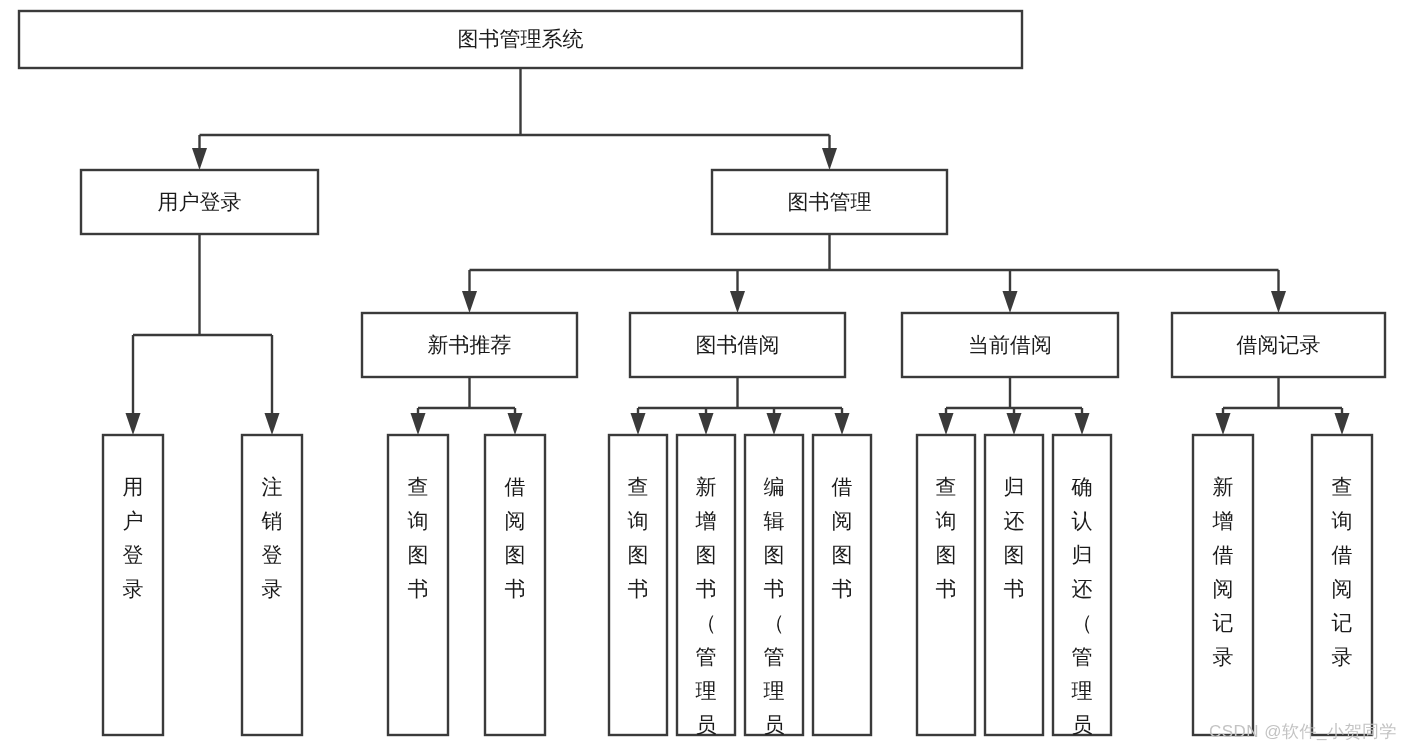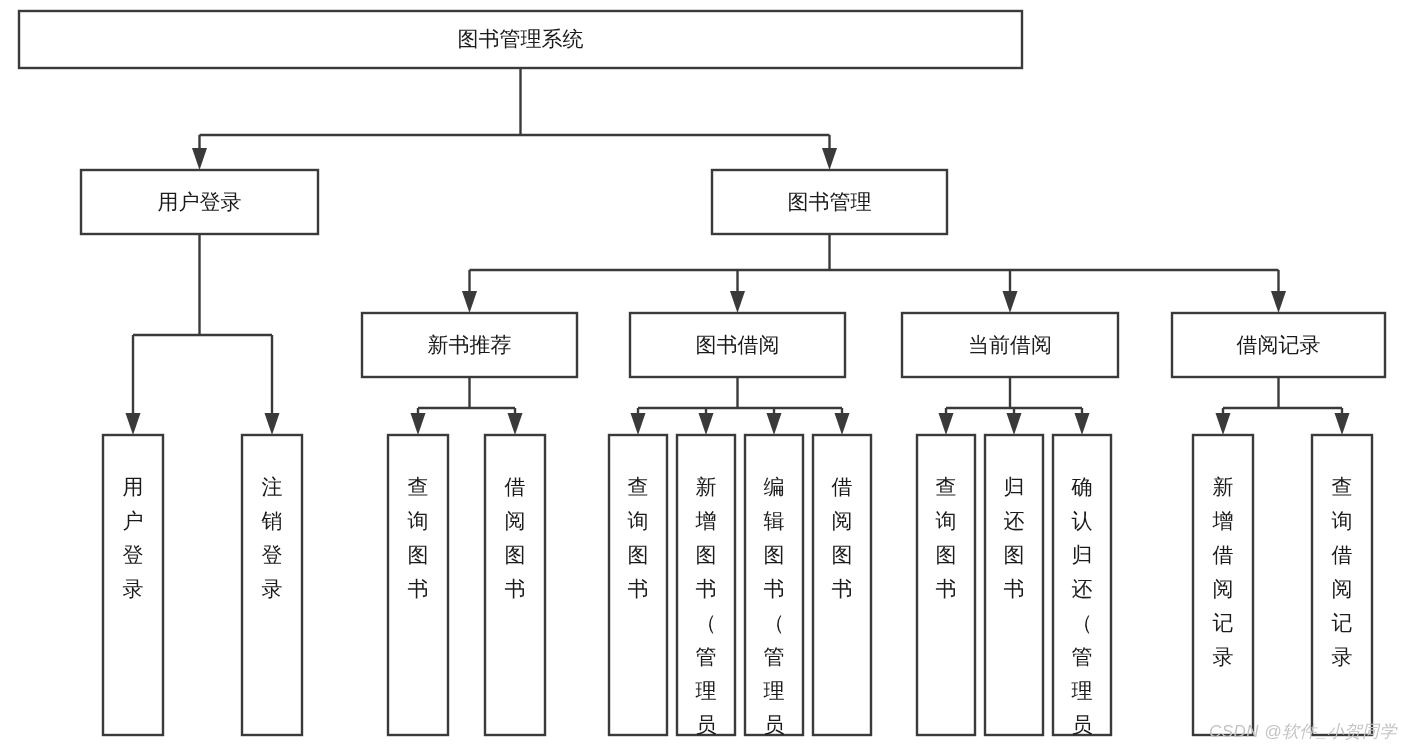--- a/index.html
+++ b/index.html
@@ -61,21 +61,20 @@
   .watermark-text {
     position: absolute;
     right: 8px;
     bottom: 4px;
     font-family: "Liberation Sans", "DejaVu Sans", sans-serif;
     font-size: 17px;
     color: #c3c3c3;
     letter-spacing: 0.5px;
     user-select: none;
     pointer-events: none;
-    font-style: italic;
   }
 </style>
 </head>
 <body>
 
 <div id="diagram-root">
   <svg class="diagram-canvas" id="diagram-svg" viewBox="0 0 1405 747" xmlns="http://www.w3.org/2000/svg">
       <line x1="520.5" y1="68" x2="520.5" y2="135" class="connector"></line>
       <line x1="199.5" y1="135" x2="829.5" y2="135" class="connector"></line>
       <line x1="199.5" y1="135" x2="199.5" y2="152" class="connector"></line>

